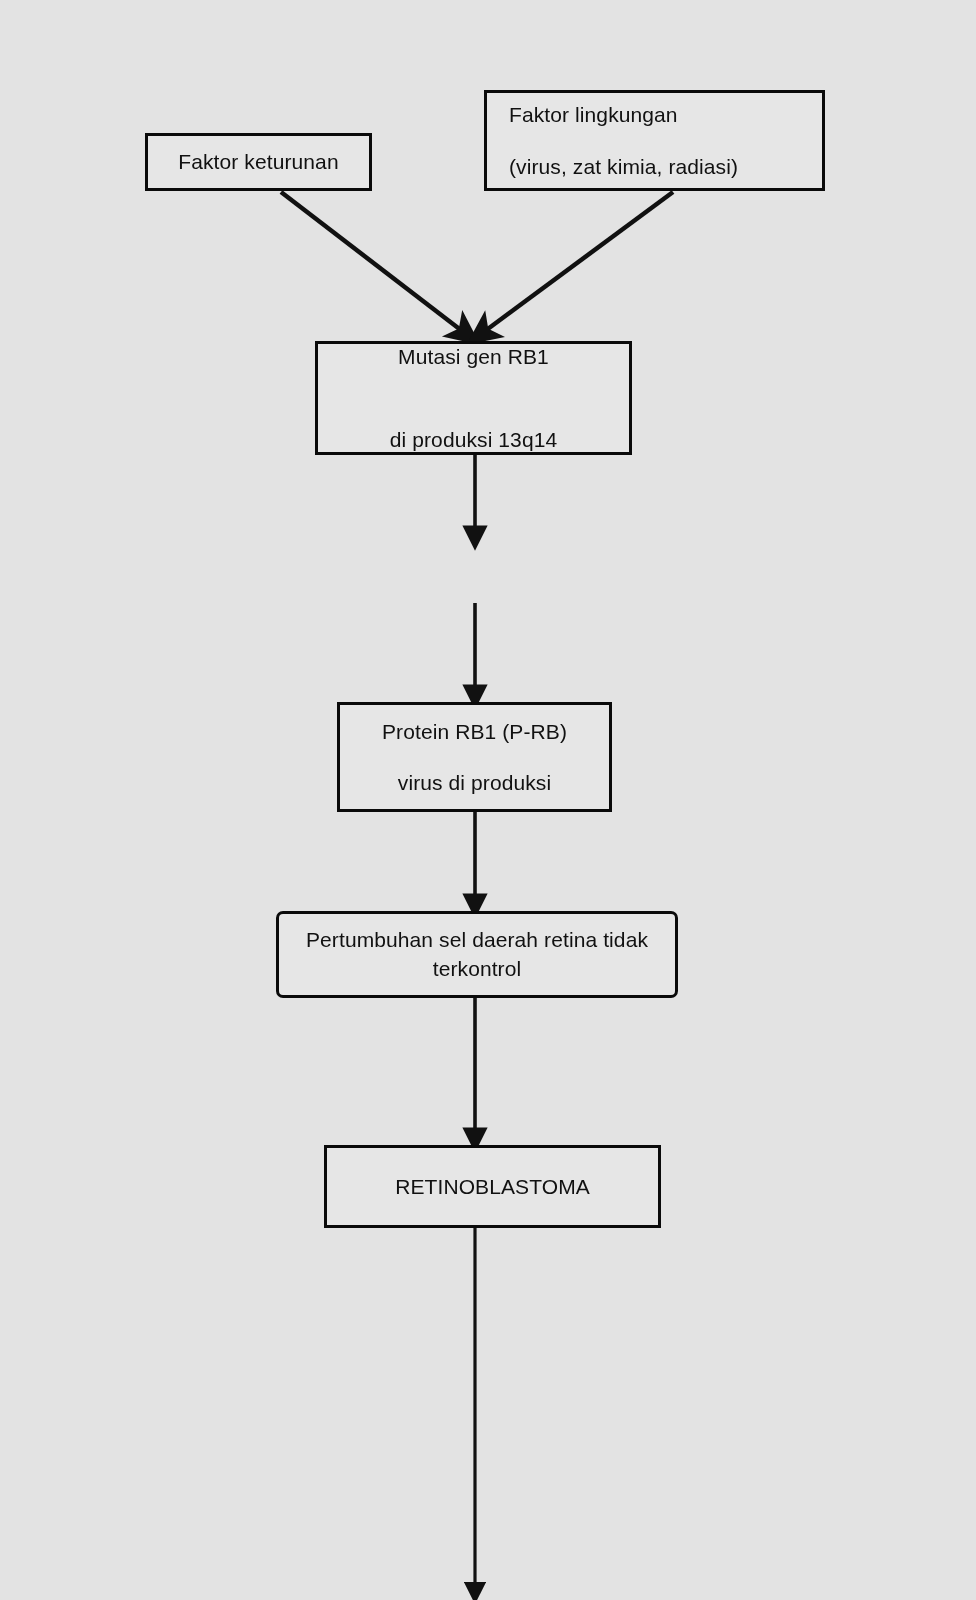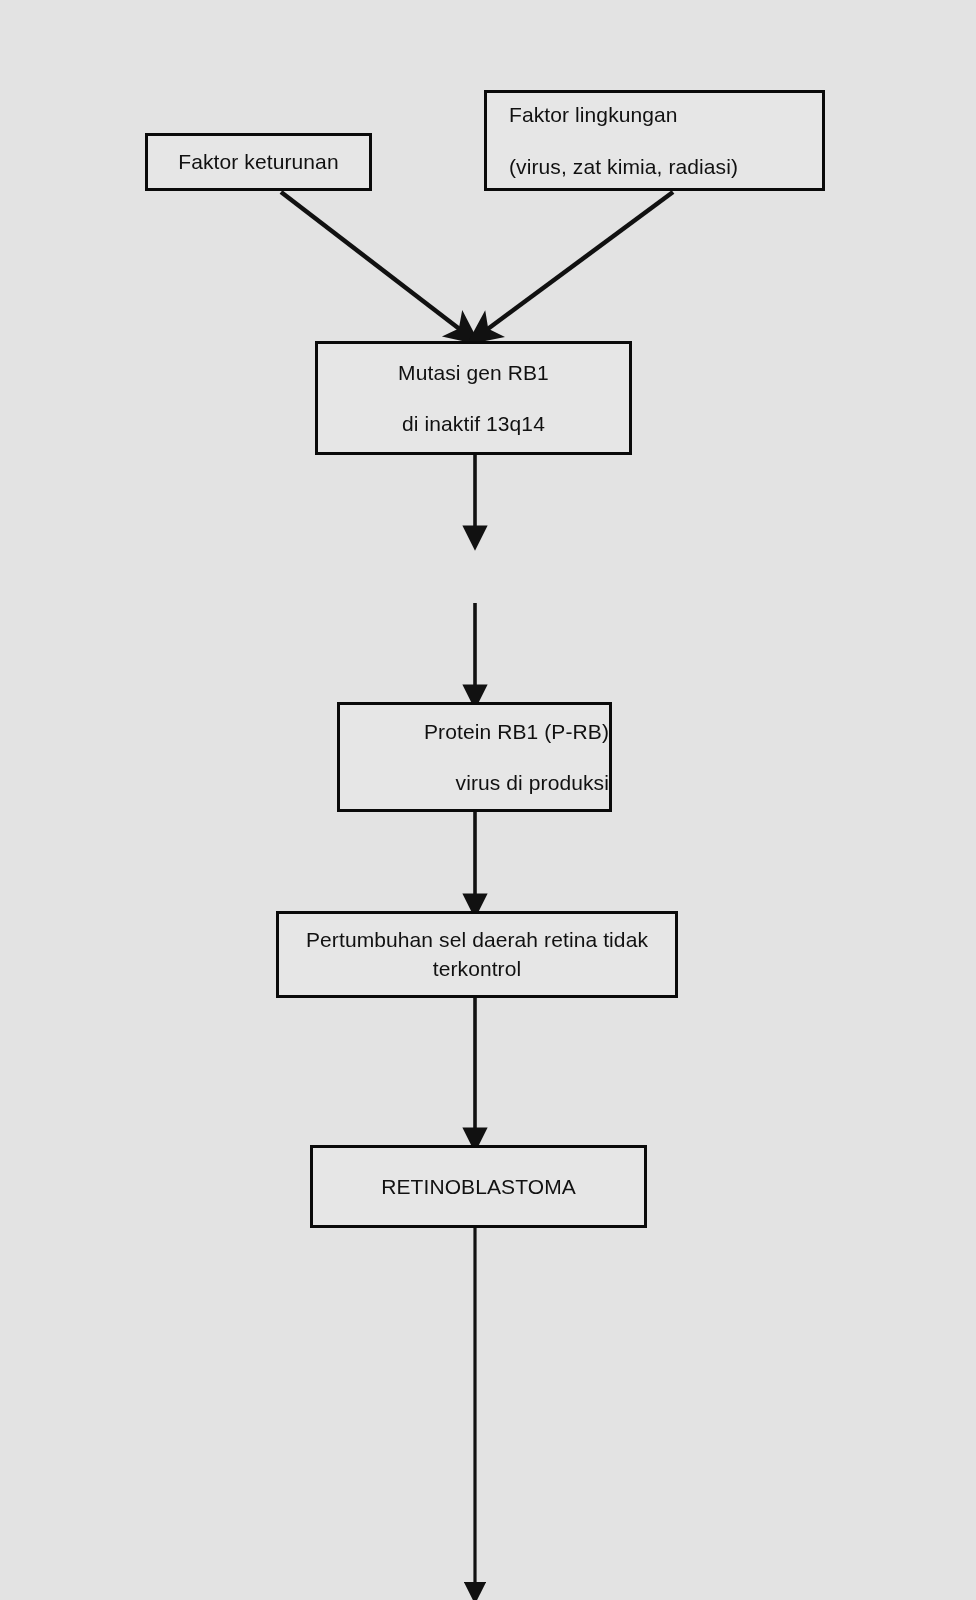--- a/index.html
+++ b/index.html
@@ -39,34 +39,35 @@
     display: block;
     white-space: nowrap;
   }
   .node.two-line .line + .line {
     margin-top: 26px;
   }
   .node.wrap {
     font-size: 21px;
     line-height: 1.35;
     padding: 0 14px;
+    border-radius: 7px;
   }
   .node.wrap .line {
     white-space: normal;
   }
 
   
   #node-keturunan   { left: 145px; top: 133px;  width: 227px; height: 58px;  }
   #node-lingkungan  { left: 484px; top: 90px;   width: 341px; height: 101px; align-items: flex-start; padding-left: 22px; }
   #node-lingkungan .line { text-align: left; }
-  #node-mutasi      { left: 315px; top: 341px;  width: 317px; height: 114px; }
+  #node-mutasi      { left: 315px; top: 341px;  width: 317px; height: 114px; justify-content: space-between; }
   #node-inaktif     { left: 353px; top: 543px;  width: 252px; height: 60px;  }
-  #node-protein     { left: 337px; top: 702px;  width: 275px; height: 110px; align-items: flex-end; }
+  #node-protein     { left: 337px; top: 702px;  width: 275px; height: 110px; }
   #node-pertumbuhan { left: 276px; top: 911px;  width: 402px; height: 87px;  }
-  #node-retino      { left: 310px; top: 1145px; width: 337px; height: 83px;  }
+  #node-retino      { left: 324px; top: 1145px; width: 337px; height: 83px;  }
 
   
   #connectors {
     position: absolute;
     left: 0;
     top: 0;
     width: 976px;
     height: 1600px;
     z-index: 1;
     pointer-events: none;
@@ -106,21 +107,21 @@
     <span class="line">Faktor lingkungan</span>
     <span class="line">(virus, zat kimia, radiasi)</span>
   </div>
 
   <div class="node" id="node-keturunan">
     <span class="line">Faktor keturunan</span>
   </div>
 
   <div class="node two-line" id="node-mutasi">
     <span class="line">Mutasi gen RB1</span>
-    <span class="line">di inaktif 13q14</span>
+    <span class="line">di produksi 13q14</span>
   </div>
 
 
   <div class="node two-line" id="node-protein">
     <span class="line">Protein RB1 (P-RB)</span>
     <span class="line">virus di produksi</span>
   </div>
 
   <div class="node wrap" id="node-pertumbuhan">
     <span class="line">Pertumbuhan sel daerah retina tidak terkontrol</span>

